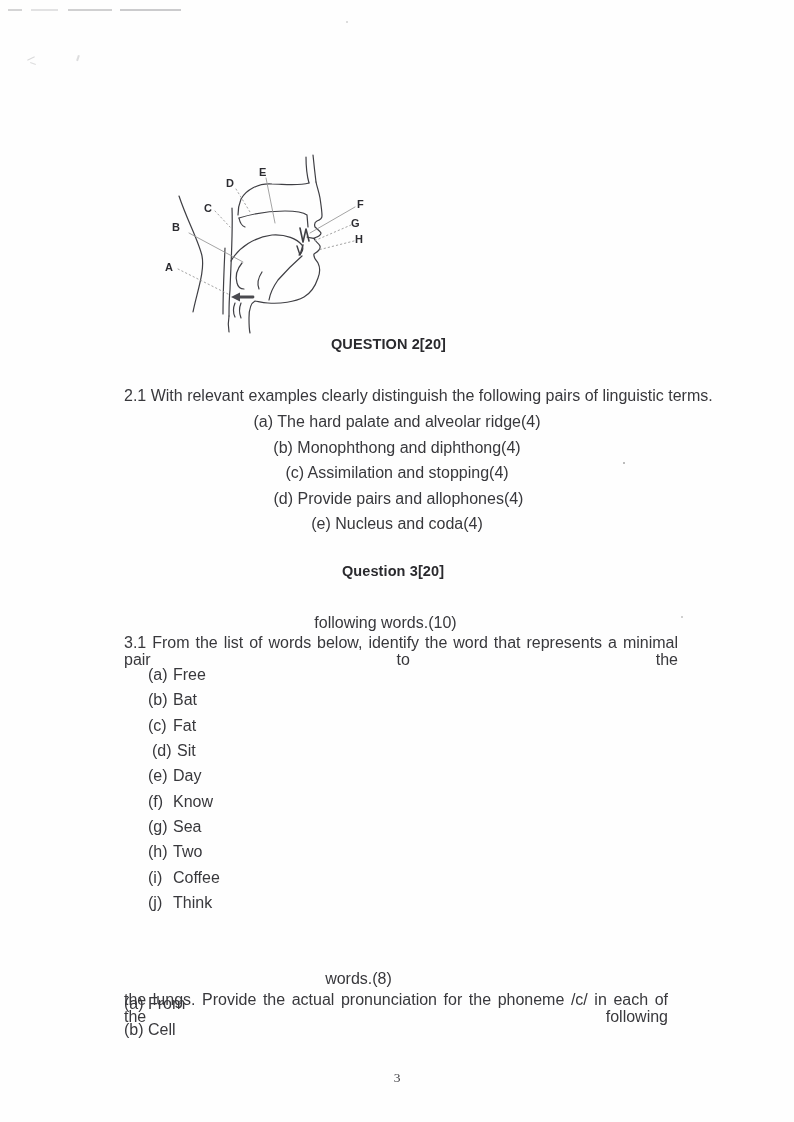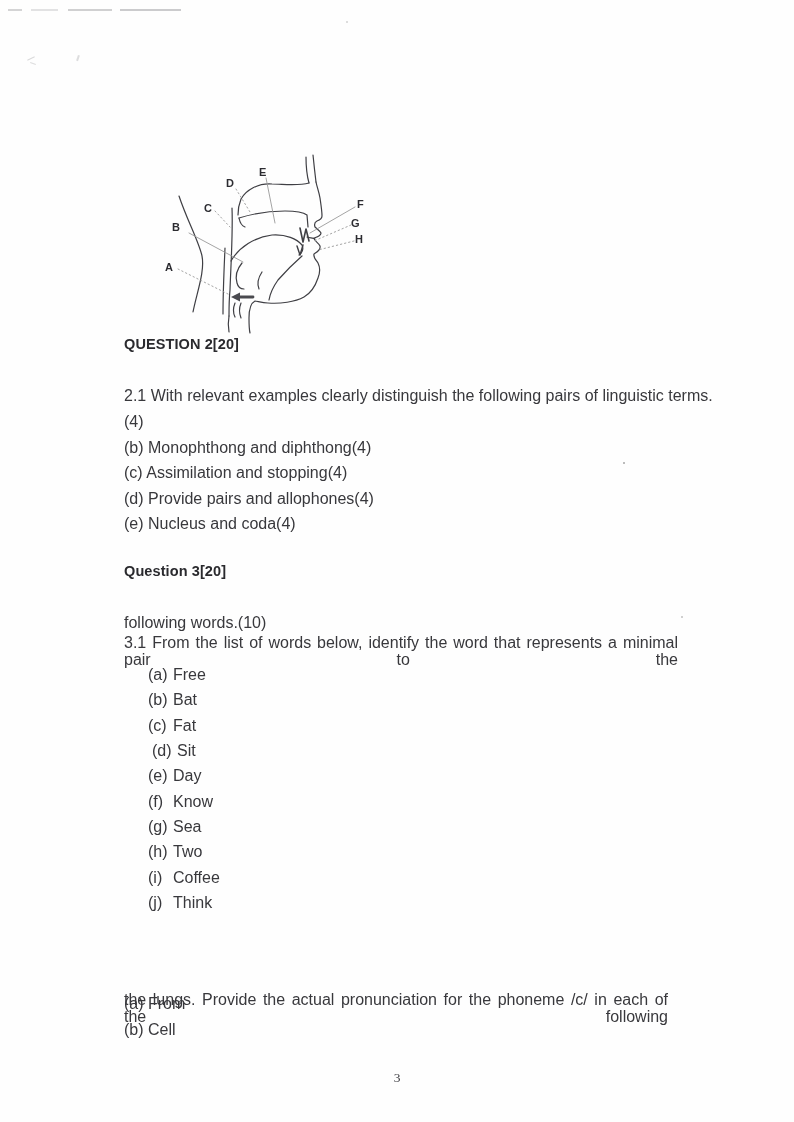--- a/index.html
+++ b/index.html
@@ -3,21 +3,21 @@
 <meta charset="utf-8">
 <style>
   html,body { margin:0; padding:0; background:#ffffff; }
   .page {
     position:relative; width:794px; height:1122px; margin:0 auto;
     background:#fefefe; overflow:hidden;
     font-family:"Liberation Sans", sans-serif;
     color:#38383c;
   }
   .line { position:absolute; font-size:16px; line-height:17px; white-space:nowrap; }
-  .row  { display:flex; justify-content:flex-start; }
+  .row  { display:flex; justify-content:center; }
   .heading { font-weight:bold; font-size:14.5px; color:#2a2a2e; letter-spacing:.1px; }
   .just { text-align:justify; text-align-last:justify; white-space:normal;margin-top:46px; }
   .itemlabel { display:inline-block; width:25px; }
   .pagenum { position:absolute; left:0; top:1070px; width:794px; text-align:center;
              font-family:"Liberation Serif", serif; font-size:13.5px; color:#404045; }
   .artifact { position:absolute; background:rgba(70,70,75,.5); }
   .speck { position:absolute; width:2px; height:2px; background:rgba(60,60,60,.45); border-radius:50%; }
   svg.diagram { position:absolute; left:0; top:0; pointer-events:none; }
   svg.diagram path { fill:none; stroke:#3f3f44; stroke-width:1.2; stroke-linecap:round; stroke-linejoin:round; }
   svg.diagram path.leader { stroke:#9a9a9a; stroke-width:.9; }
@@ -96,20 +96,21 @@
   </svg>
 
   <div class="line heading row" style="left:124px;top:336px;width:529px">
     <span>QUESTION 2</span>
     <span>[20]</span>
   </div>
 
   <div class="line" style="left:124px;top:387px">2.1 With relevant examples clearly distinguish the following pairs of linguistic terms.</div>
 
   <div class="line row" style="left:124px;top:413px;width:546px">
+    <span>(a) The hard palate and alveolar ridge</span>
     <span>(4)</span>
   </div>
   <div class="line row" style="left:124px;top:439px;width:546px">
     <span>(b) Monophthong and diphthong</span>
     <span>(4)</span>
   </div>
   <div class="line row" style="left:124px;top:464px;width:546px">
     <span>(c) Assimilation and stopping</span>
     <span>(4)</span>
   </div>
@@ -141,19 +142,23 @@
   <div class="line" style="left:152px;top:742px"><span class="itemlabel">(d)</span><span>Sit</span></div>
   <div class="line" style="left:148px;top:767px"><span class="itemlabel">(e)</span><span>Day</span></div>
   <div class="line" style="left:148px;top:793px"><span class="itemlabel">(f)</span><span>Know</span></div>
   <div class="line" style="left:148px;top:818px"><span class="itemlabel">(g)</span><span>Sea</span></div>
   <div class="line" style="left:148px;top:843px"><span class="itemlabel">(h)</span><span>Two</span></div>
   <div class="line" style="left:148px;top:869px"><span class="itemlabel">(i)</span><span>Coffee</span></div>
   <div class="line" style="left:148px;top:894px"><span class="itemlabel">(j)</span><span>Think</span></div>
 
   <div class="line just" style="left:124px;top:945px;width:544px">the lungs.  Provide the actual pronunciation for the phoneme /c/ in each of the following</div>
 
+  <div class="line row" style="left:124px;top:970px;width:469px">
+    <span>words.</span>
+    <span>(8)</span>
+  </div>
 
   <div class="line" style="left:124px;top:995px">(a) From</div>
   <div class="line" style="left:124px;top:1021px">(b) Cell</div>
 
   <div class="pagenum">3</div>
 
 </div>
 
 </body></html>

